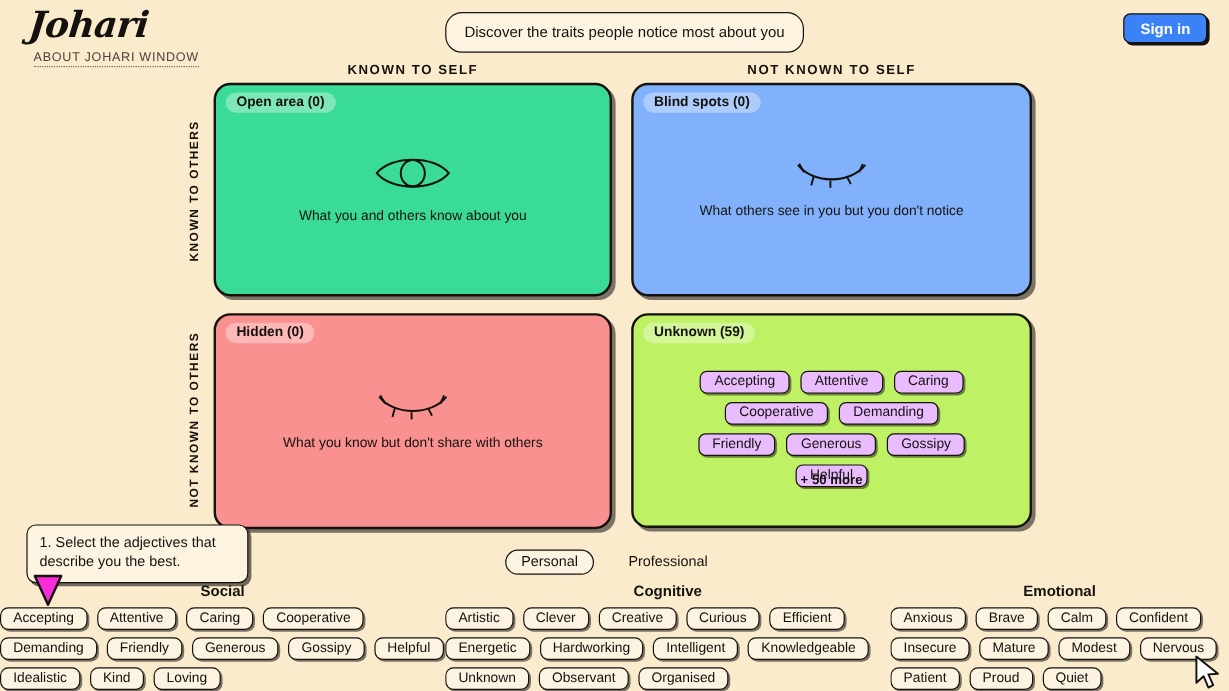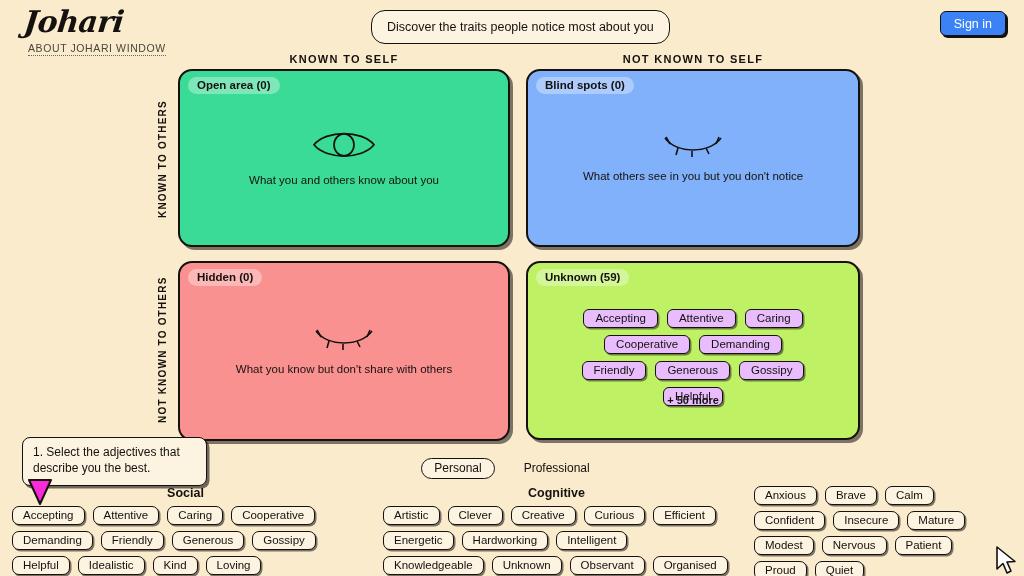--- a/index.html
+++ b/index.html
@@ -49,21 +49,21 @@
     font-size: 12.5px;
     white-space: nowrap;
   }
   .signin {
     position: absolute; right: 18px; top: 11px;
     height: 25px; padding: 0 13px;
     display: flex; align-items: center; justify-content: center;
     background: #3B82F6;
     color: #ffffff;
     font-size: 12.5px;
-    font-weight: 400;
+    font-weight: 700;
     border: 1.6px solid #14110E;
     border-radius: 6px;
     box-shadow: 2px 2px 0 #14110E;
     cursor: pointer;
   }
 
   
   .col-head {
     position: absolute;
     font-size: 11px;
@@ -150,21 +150,21 @@
     border-radius: 12px; cursor: pointer; color: #14110E;
     border: 1.6px solid transparent;
   }
   .tab.active { border-color: #14110E; background: #FDF3E1; }
 
   
   .panel {
     position: absolute; left: 0; top: 486px; width: 1024px; height: 90px;
     display: flex;
   }
-  .panel-col { flex: 1 1 0; padding: 0 12px; overflow: hidden; }
+  .panel-col { flex: 1 1 0; padding: 0 0; overflow: hidden; }
   .panel-col:nth-child(3) { flex: 0 0 282px; }
   .col-title {
     text-align: center; font-size: 12.5px; font-weight: 700;
     margin-bottom: 6px; color: #14110E;
   }
   .chip-grid { display: flex; flex-wrap: wrap; gap: 6px 8px; justify-content: flex-start; }
   .achip {
     padding: 2px 10px 3px 10px;
     border: 1.4px solid #14110E;
     border-radius: 7px;
@@ -296,20 +296,21 @@
         <div class="achip">Energetic</div>
         <div class="achip">Hardworking</div>
         <div class="achip">Intelligent</div>
         <div class="achip">Knowledgeable</div>
         <div class="achip">Unknown</div>
         <div class="achip">Observant</div>
         <div class="achip">Organised</div>
       </div>
     </div>
     <div class="panel-col">
+      <div class="col-title">Emotional</div>
       <div class="chip-grid">
         <div class="achip">Anxious</div>
         <div class="achip">Brave</div>
         <div class="achip">Calm</div>
         <div class="achip">Confident</div>
         <div class="achip">Insecure</div>
         <div class="achip">Mature</div>
         <div class="achip">Modest</div>
         <div class="achip">Nervous</div>
         <div class="achip">Patient</div>

